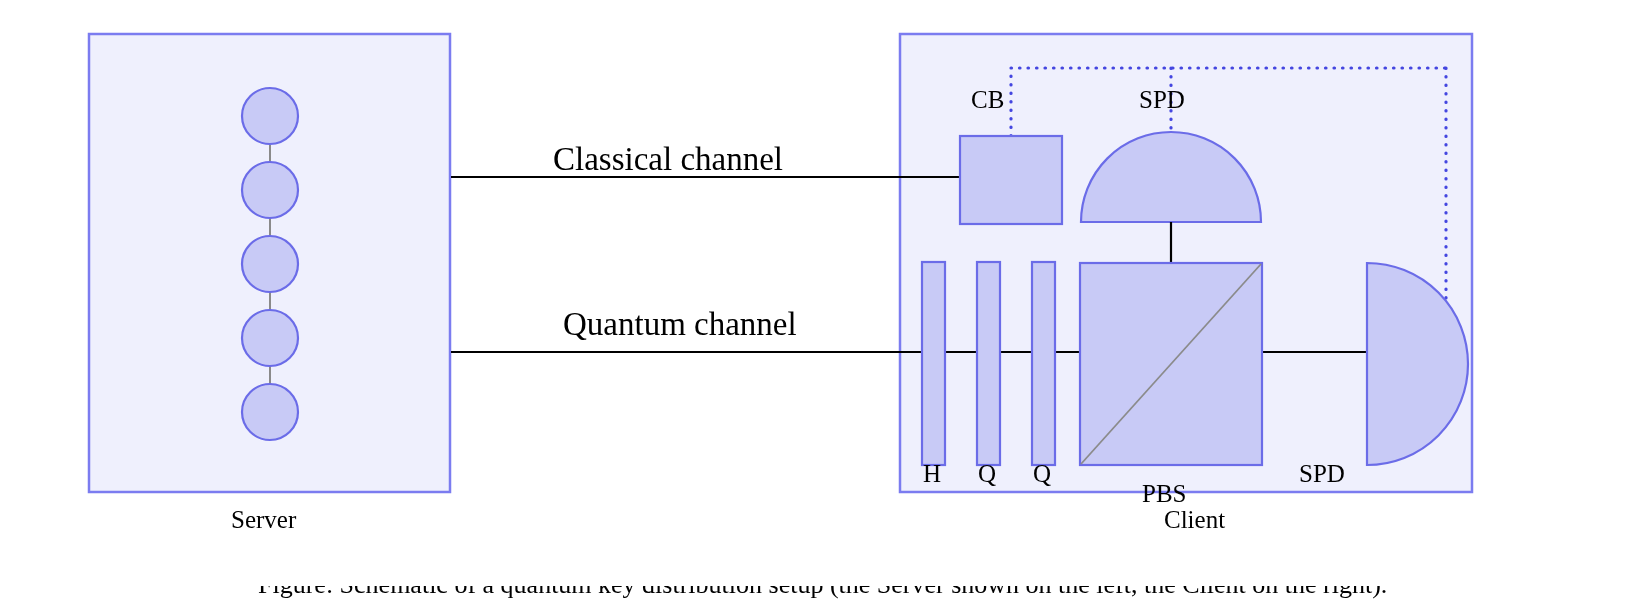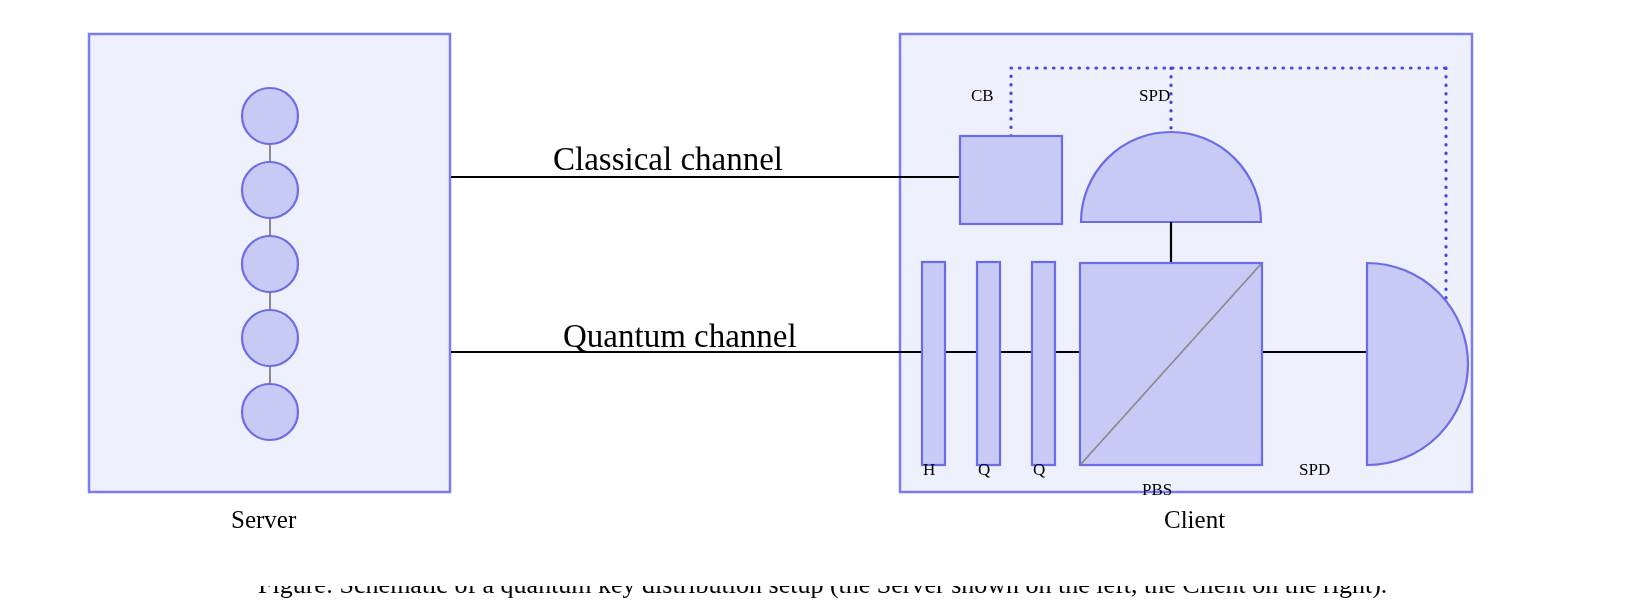--- a/index.html
+++ b/index.html
@@ -30,21 +30,21 @@
     display: block;
   }
   .lbl {
     position: absolute;
     font-family: "Liberation Serif", "DejaVu Serif", serif;
     color: #000000;
     white-space: nowrap;
     line-height: 1;
   }
   .lbl-channel { font-size: 33px; }
-  .lbl-comp    { font-size: 17px; }
+  .lbl-comp    { font-size: 25px; }
   .lbl-box     { font-size: 25px; }
   .caption-strip {
     position: absolute;
     left: 0;
     top: 586px;
     width: 1640px;
     height: 14px;
     overflow: hidden;
   }
   .caption-text {
@@ -111,21 +111,21 @@
 
     <rect x="1080" y="263" width="182" height="202" fill="#c8caf6" stroke="#6b6ce8" stroke-width="2.2"></rect>
     <line x1="1081" y1="464" x2="1261" y2="264" stroke="#8b8b8b" stroke-width="1.8"></line>
 
     <path d="M 1367 263 A 101 101 0 0 1 1367 465 Z" fill="#c8caf6" stroke="#6b6ce8" stroke-width="2.2"></path>
 
   </svg>
 
   <div class="lbl lbl-channel" style="left:553px; top:143px;">Classical channel</div>
 
-  <div class="lbl lbl-channel" style="left:563px; top:320px;">Quantum channel</div>
+  <div class="lbl lbl-channel" style="left:563px; top:308px;">Quantum channel</div>
 
   <div class="lbl lbl-comp" style="left:971px; top:87px;">CB</div>
 
   <div class="lbl lbl-comp" style="left:1139px; top:87px;">SPD</div>
 
   <div class="lbl lbl-comp" style="left:923px; top:461px;">H</div>
 
   <div class="lbl lbl-comp" style="left:978px; top:461px;">Q</div>
 
   <div class="lbl lbl-comp" style="left:1033px; top:461px;">Q</div>

